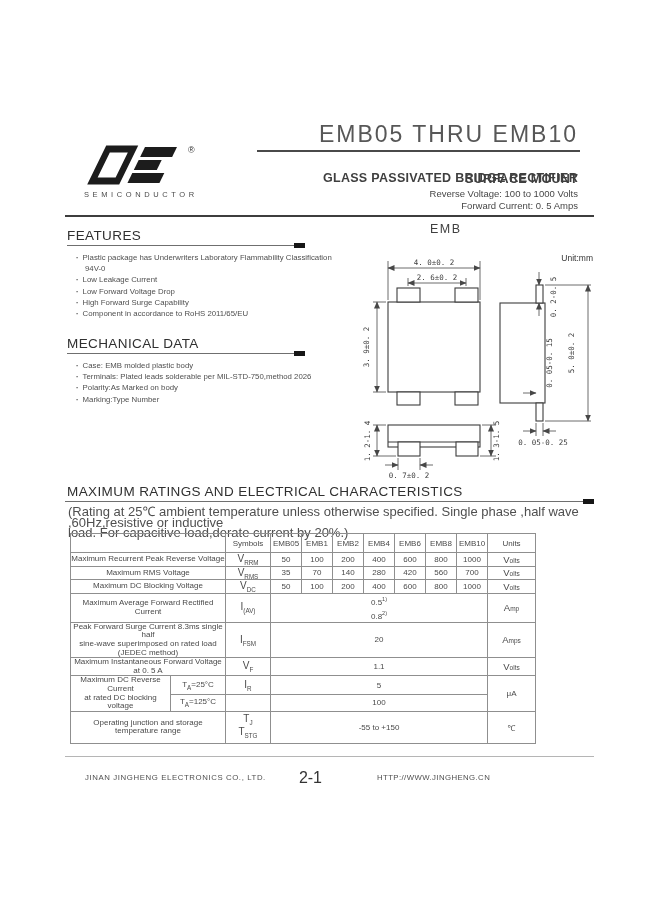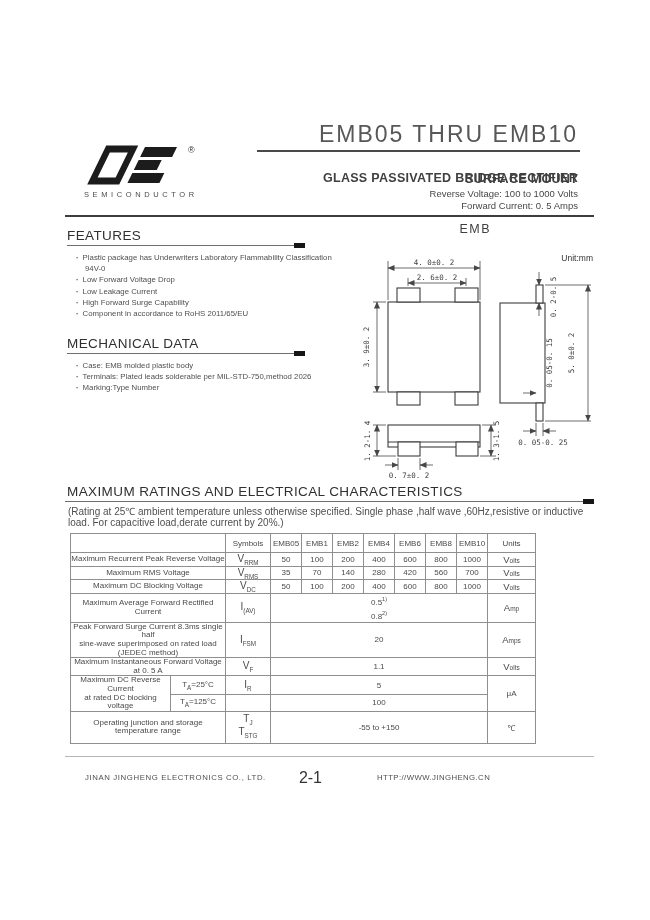--- a/index.html
+++ b/index.html
@@ -12,35 +12,35 @@
              letter-spacing:2px;color:#575757;white-space:nowrap;}
   .title-rule{left:257px;top:150px;width:323px;height:2px;background:#4a4a4a;}
   .subtitle{left:260px;width:318px;text-align:right;font-size:12.5px;font-weight:bold;
             color:#3f3f3f;letter-spacing:.3px;}
   .spec{left:260px;width:318px;text-align:right;font-size:9.5px;color:#474747;}
 
   .logo-svg{left:83px;top:143px;}
   .brand{left:84px;top:190px;font-size:7.5px;letter-spacing:3.6px;color:#4a4a4a;white-space:nowrap;}
 
   .main-rule{left:65px;top:215px;width:529px;height:2px;background:#3d3d3d;}
-  .emb-label{left:411px;top:222px;width:80px;text-align:right;font-size:12.5px;
+  .emb-label{left:430px;top:222px;width:80px;text-align:left;font-size:12.5px;
              color:#3f3f3f;letter-spacing:1.5px;}
 
   
   .sec-head{font-size:13.5px;color:#303030;letter-spacing:.4px;white-space:nowrap;}
   .sec-rule{height:1px;background:#6f6f6f;}
   .sec-rule::after{content:'';position:absolute;right:0;top:-2px;width:11px;height:5px;background:#161616;}
 
   
   .blist{font-size:7.8px;color:#4f4f4f;line-height:11.2px;}
   .blist .item{padding-left:15px;text-indent:-9px;}
   .blist .item::before{content:'\00B7';margin-right:4px;font-weight:bold;}
 
   
-  .cond-text{font-size:10px;color:#4f4f4f;line-height:10.5px;}
+  .cond-text{font-size:13px;color:#4f4f4f;line-height:10.5px;}
 
   
   table.ratings{border-collapse:collapse;table-layout:fixed;width:465px;border-radius:21px;}
   table.ratings td{border:1px solid #8f8f8f;padding:0;vertical-align:middle;
                    font-size:8px;color:#4a4a4a;text-align:center;overflow:hidden;}
   table.ratings{border:1.5px solid #3f3f3f;}
   td.param{text-align:left;padding-left:5px;font-size:7.2px;line-height:8.6px;}
   td.cond{font-size:7px;text-align:left;padding-left:5px;}
   .sym-main{font-size:10px;}
   table.ratings sub{font-size:6.3px;}
@@ -89,31 +89,32 @@
   <div class="abs spec" style="top:188px;">Reverse Voltage: 100 to 1000 Volts</div>
   <div class="abs spec" style="top:200px;">Forward Current: 0. 5 Amps</div>
 
   <div class="abs main-rule"></div>
   <div class="abs emb-label">EMB</div>
 
   <div class="abs sec-head" style="left:67px;top:228px;">FEATURES</div>
   <div class="abs sec-rule" style="left:67px;top:245px;width:238px;"></div>
   <div class="abs blist" style="left:70px;top:252px;width:272px;">
     <div class="item">Plastic package has Underwriters Laboratory Flammability Classification 94V-0</div>
+    <div class="item">Low Leakage Current</div>
     <div class="item">Low Forward Voltage Drop</div>
-    <div class="item">Low Leakage Current</div>
     <div class="item">High Forward Surge Capability</div>
     <div class="item">Component in accordance to RoHS 2011/65/EU</div>
   </div>
 
   <div class="abs sec-head" style="left:67px;top:336px;">MECHANICAL DATA</div>
   <div class="abs sec-rule" style="left:67px;top:353px;width:238px;"></div>
   <div class="abs blist" style="left:70px;top:360px;width:285px;">
     <div class="item">Case: EMB molded plastic body</div>
     <div class="item">Terminals: Plated leads solderable per MIL-STD-750,method 2026</div>
+    <div class="item">Polarity:As Marked on body</div>
     <div class="item">Marking:Type Number</div>
   </div>
 
   <svg class="abs" style="left:360px;top:245px;" width="235" height="235" viewBox="0 0 235 235">
     <defs>
       <marker id="ar" markerWidth="8" markerHeight="8" refX="6.5" refY="3" orient="auto-start-reverse" markerUnits="userSpaceOnUse">
         <path d="M0,0 L7,3 L0,6 Z" fill="#474747"></path>
       </marker>
     </defs>
 

